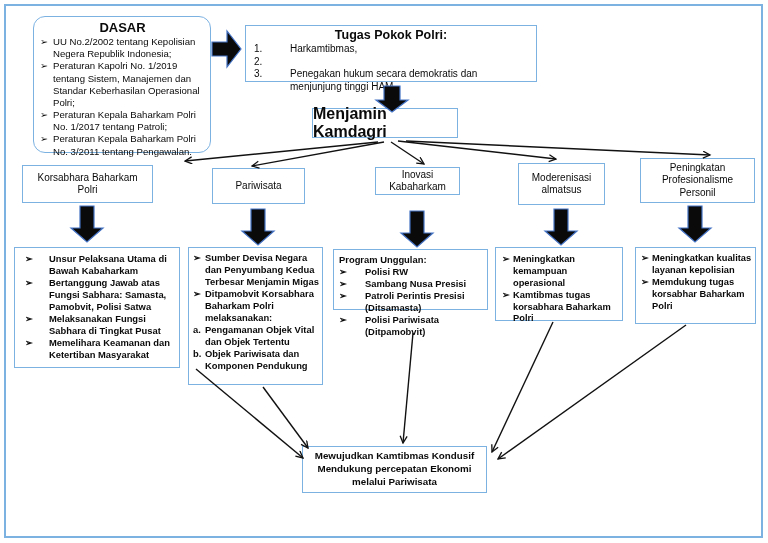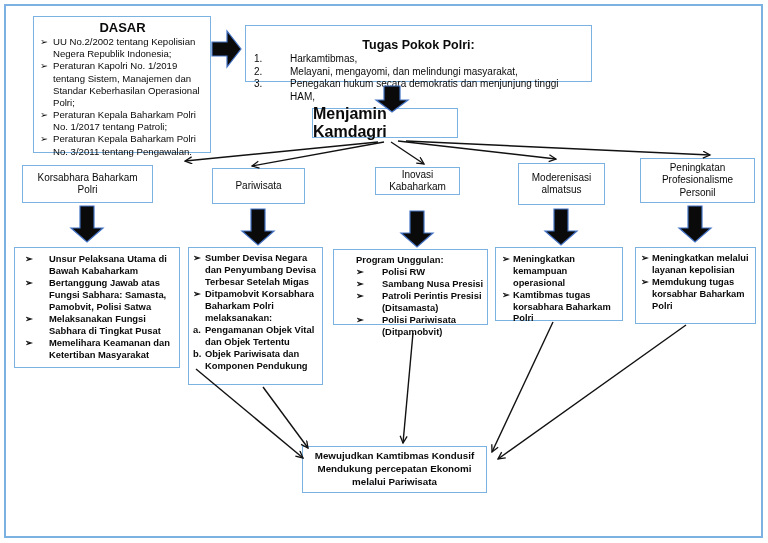--- a/index.html
+++ b/index.html
@@ -13,25 +13,25 @@
   html,body{background:#fff;}
   body{font-family:"Liberation Sans",sans-serif;color:var(--text-color);}
   .canvas{position:relative;width:768px;height:543px;background:var(--bg);overflow:hidden;}
   .frame{position:absolute;left:4px;top:4px;right:5px;bottom:5px;border:2px solid var(--box-border);}
   .box{position:absolute;background:#fff;border:1.5px solid var(--box-border);z-index:2;}
   .overlay{position:absolute;left:0;top:0;width:768px;height:543px;z-index:5;pointer-events:none;}
   .overlay line{stroke:#111;stroke-width:1.4;}
   .overlay polygon.block{fill:var(--arrow-fill);stroke:var(--arrow-accent);stroke-width:1.2;stroke-linejoin:miter;}
 
   .box-title{font-weight:bold;text-align:center;}
-  .dasar{left:33px;top:16px;width:178px;height:137px;padding:3px 5px 3px 6px;}
+  .dasar{left:33px;top:16px;width:178px;height:137px;padding:3px 5px 3px 6px;border-radius:12px;}
   .dasar .box-title{font-size:13px;margin-bottom:1px;}
   .dasar .row{font-size:9.6px;line-height:1.27;}
 
-  .tugas{left:245px;top:25px;width:347px;height:57px;padding:12px 8px;}
+  .tugas{left:245px;top:25px;width:292px;height:57px;padding:2px 8px;}
   .tugas .box-title{font-size:12.5px;margin-bottom:1px;}
   .tugas .row{font-size:10px;line-height:1.25;}
   .tugas .mk{width:36px;}
 
   .row{display:flex;align-items:flex-start;}
   .mk{flex:none;width:13px;}
   .tx{flex:1;}
 
   .kamdagri{left:312px;top:108px;width:146px;height:30px;display:flex;align-items:center;justify-content:center;font-weight:bold;font-size:16px;}
 
@@ -41,21 +41,21 @@
   .cat3{left:375px;top:167px;width:85px;height:28px;}
   .cat4{left:518px;top:163px;width:87px;height:42px;}
   .cat5{left:640px;top:158px;width:115px;height:45px;}
 
   .det{font-weight:bold;font-size:9.4px;line-height:1.28;}
   .det .row{margin:0;}
   .det1{left:14px;top:247px;width:166px;height:121px;padding:5px 4px 3px 10px;}
   .det1 .mk{width:24px;}
   .det2{left:188px;top:247px;width:135px;height:138px;padding:4px 2px 2px 4px;}
   .det2 .mk{width:12px;}
-  .det3{left:333px;top:249px;width:155px;height:76px;padding:4px 3px 2px 22px;}
+  .det3{left:333px;top:249px;width:155px;height:61px;padding:4px 3px 2px 5px;}
   .det3 .mk{width:26px;}
   .det3 .hdr{font-weight:bold;}
   .det4{left:495px;top:247px;width:128px;height:74px;padding:6px 3px 2px 6px;font-size:9.3px;}
   .det4 .mk{width:11px;}
   .det5{left:635px;top:247px;width:121px;height:77px;padding:5px 2px 2px 5px;font-size:9.3px;}
   .det5 .mk{width:11px;}
 
   .outcome{left:302px;top:446px;width:185px;height:47px;display:flex;align-items:center;justify-content:center;text-align:center;font-weight:bold;font-size:9.8px;line-height:1.3;padding:10px 8px;}
 </style>
 </head>
@@ -113,21 +113,20 @@
   </div>
 
   <div class="box tugas">
     <div class="box-title">Tugas Pokok Polri:</div>
     <div class="row">
       <span class="mk">1.</span>
       <span class="tx">Harkamtibmas,</span>
     </div>
     <div class="row">
       <span class="mk">2.</span>
-      <span class="tx">Melayani, mengayomi, dan melindungi masyarakat,</span>
     </div>
     <div class="row">
       <span class="mk">3.</span>
       <span class="tx">Penegakan hukum secara demokratis dan menjunjung tinggi HAM,</span>
     </div>
   </div>
 
   <div class="box kamdagri">Menjamin Kamdagri</div>
 
   <div class="box cat cat1">Korsabhara Baharkam Polri</div>
@@ -151,21 +150,21 @@
     </div>
     <div class="row">
       <span class="mk">➢</span>
       <span class="tx">Memelihara Keamanan dan Ketertiban Masyarakat</span>
     </div>
   </div>
 
   <div class="box det det2">
     <div class="row">
       <span class="mk">➢</span>
-      <span class="tx">Sumber Devisa Negara dan Penyumbang Devisa Terbesar Setelah Migas</span>
+      <span class="tx">Sumber Devisa Negara dan Penyumbang Kedua Terbesar Menjamin Migas</span>
     </div>
     <div class="row">
       <span class="mk">➢</span>
       <span class="tx">Ditpamobvit Korsabhara Baharkam Polri melaksanakan:</span>
     </div>
     <div class="row">
       <span class="mk">a.</span>
       <span class="tx">Pengamanan Objek Vital dan Objek Tertentu</span>
     </div>
     <div class="row">
@@ -201,21 +200,21 @@
     </div>
     <div class="row">
       <span class="mk">➢</span>
       <span class="tx">Kamtibmas tugas korsabhara Baharkam Polri</span>
     </div>
   </div>
 
   <div class="box det det5">
     <div class="row">
       <span class="mk">➢</span>
-      <span class="tx">Meningkatkan melalui layanan kepolisian</span>
+      <span class="tx">Meningkatkan kualitas layanan kepolisian</span>
     </div>
     <div class="row">
       <span class="mk">➢</span>
       <span class="tx">Memdukung tugas korsabhar Baharkam Polri</span>
     </div>
   </div>
 
   <div class="box outcome">Mewujudkan Kamtibmas Kondusif Mendukung percepatan Ekonomi melalui Pariwisata</div>
 </div>
 

